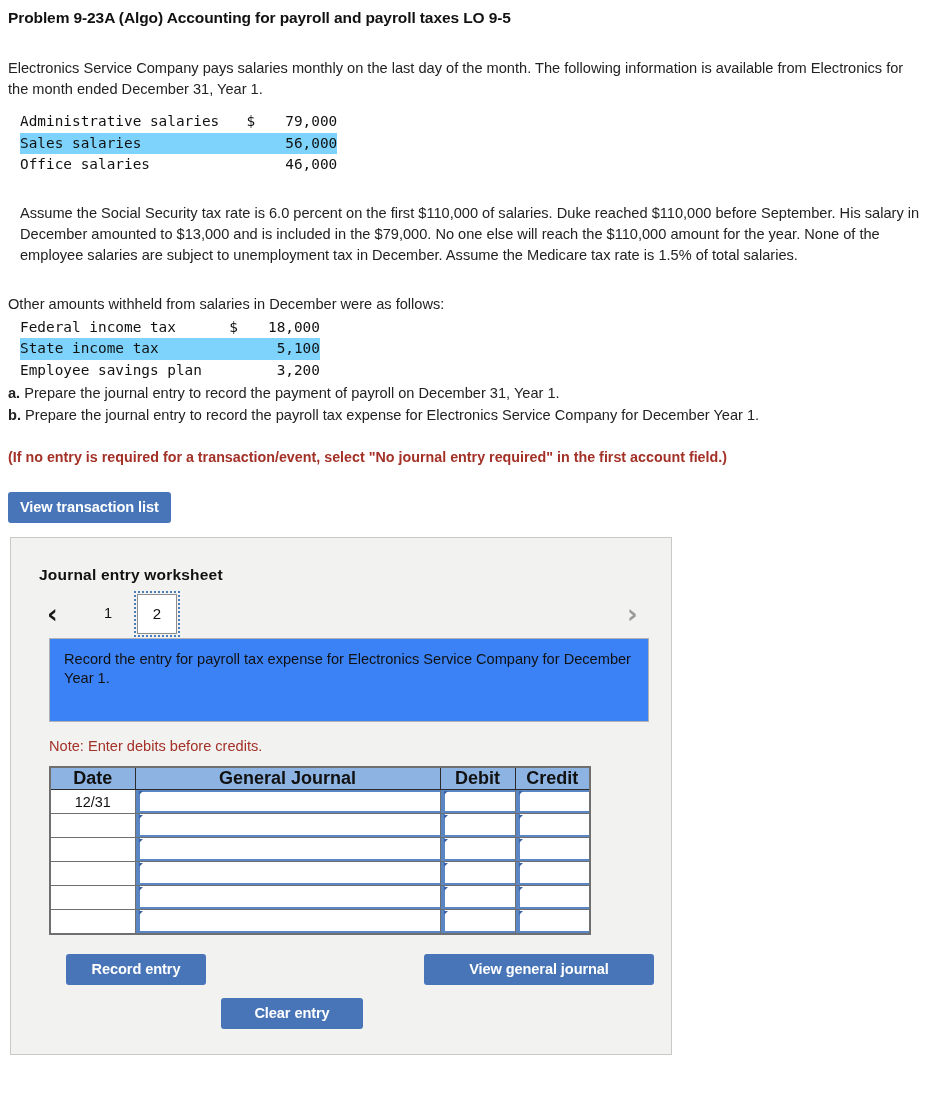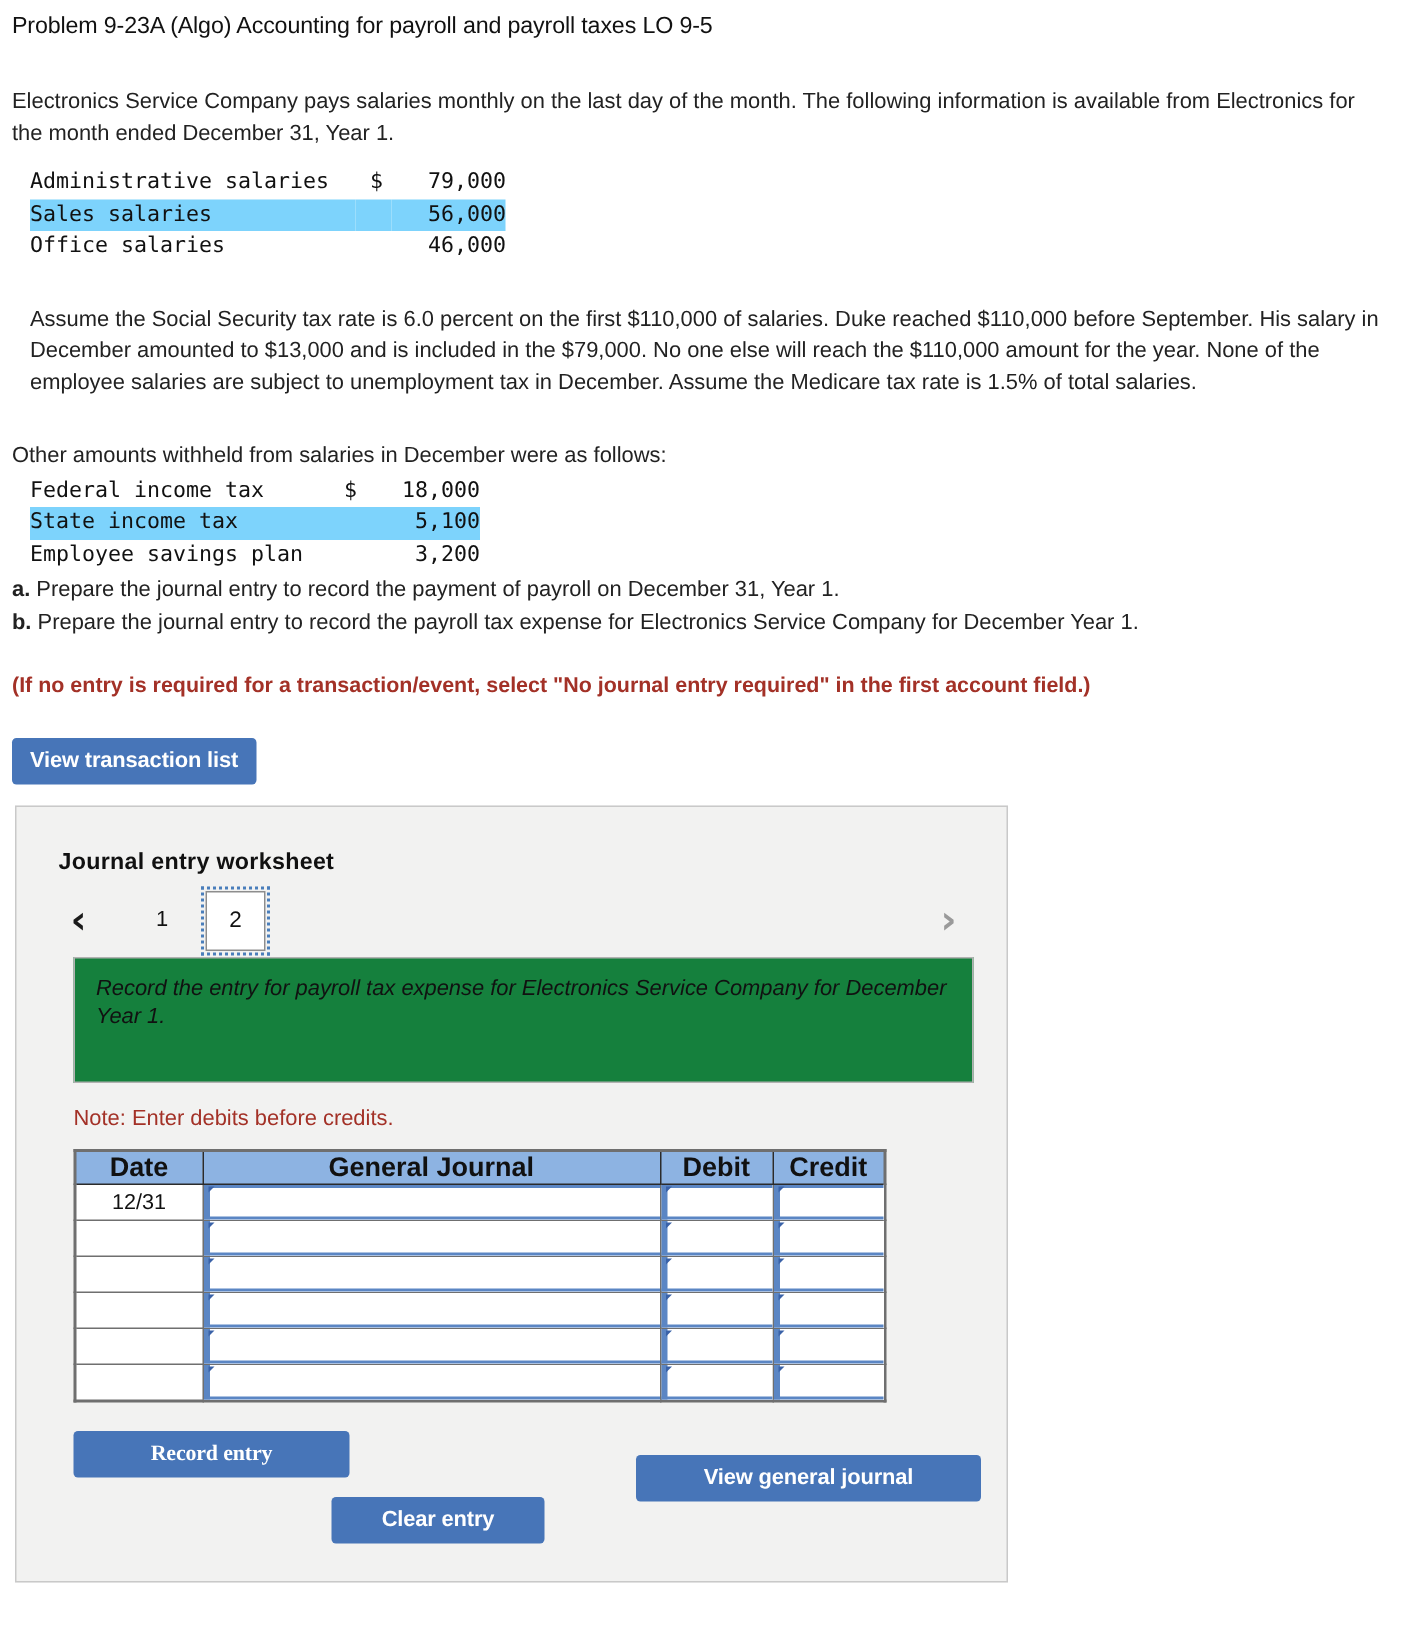--- a/index.html
+++ b/index.html
@@ -20,21 +20,21 @@
     position: relative;
     width: 944px;
     height: 1094px;
     padding: 0;
     box-sizing: border-box;
   }
 
   
   .problem-title {
     font-size: 15.5px;
-    font-weight: normal;
+    font-weight: bold;
     letter-spacing: -0.1px;
     color: #111111;
     margin: 9px 0 0 8px;
   }
 
   
   .para {
     font-size: 14.6px;
     line-height: 21px;
     color: #222222;
@@ -178,24 +178,23 @@
     text-align: center;
     cursor: pointer;
   }
 
   
   .prompt-box {
     margin: 0 0 0 38px;
     width: 600px;
     height: 84px;
     box-sizing: border-box;
-    background: #15803d;
+    background: #3b82f6;
     border: 1px solid #b2b2b2;
     padding: 11px 12px 0 14px;
-    font-style: italic;
   }
   .prompt-text {
     font-size: 14.6px;
     line-height: 19px;
     color: #111111;
   }
 
   .note-line {
     font-size: 14.6px;
     font-weight: normal;
@@ -278,31 +277,29 @@
   }
 
   
   .footer-btns {
     position: relative;
     margin-top: 19px;
     height: 96px;
   }
   .btn-record {
     position: absolute;
-    left: 38px;
+    left: 55px;
     top: 0;
-    width: 184px;
-    font-family: Liberation Serif, serif;
+    width: 140px;
   }
   .btn-view-gj {
     position: absolute;
     left: 413px;
     top: 0;
     width: 230px;
-    margin-top: 16px;
   }
   .btn-clear {
     position: absolute;
     left: 210px;
     top: 44px;
     width: 142px;
   }
 </style>
 </head>
 <body>

